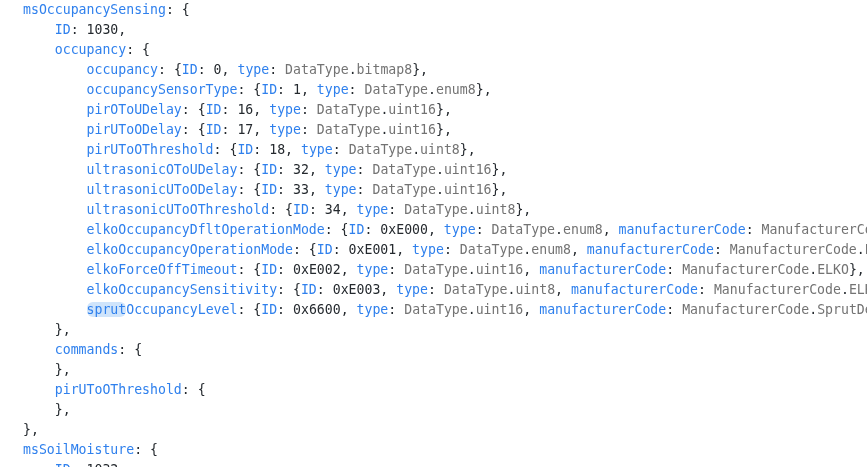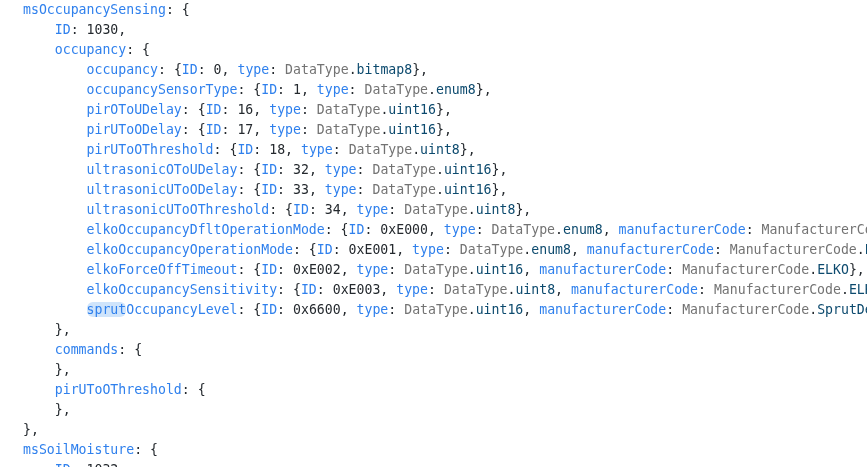--- a/index.html
+++ b/index.html
@@ -31,21 +31,21 @@
     font-size: 13.2px;
     letter-spacing: 0px;
     white-space: pre;
     color: #24292e;
     padding-left: 23px;
     box-sizing: border-box;
   }
   .tok-key      { color: #2f80ed; }
   .tok-num      { color: #24292e; }
   .tok-type     { color: #737373; }
-  .tok-enum     { color: #0c4a6e; margin-top: 33px; }
+  .tok-enum     { color: #737373; margin-top: 33px; }
   .tok-punct    { color: #24292e; }
   .tok-match    { background: #cfe4fb; color: #2f80ed; border-radius: 6px; }
 </style>
 </head>
 <body>
 
 <div id="code-view">
   <div id="code-lines">
       <div class="code-line"><span></span><span class="tok-key">msOccupancySensing</span><span class="tok-punct">: {</span></div>
       <div class="code-line"><span>    </span><span class="tok-key">ID</span><span class="tok-punct">: </span><span class="tok-num">1030</span><span class="tok-punct">,</span></div>

